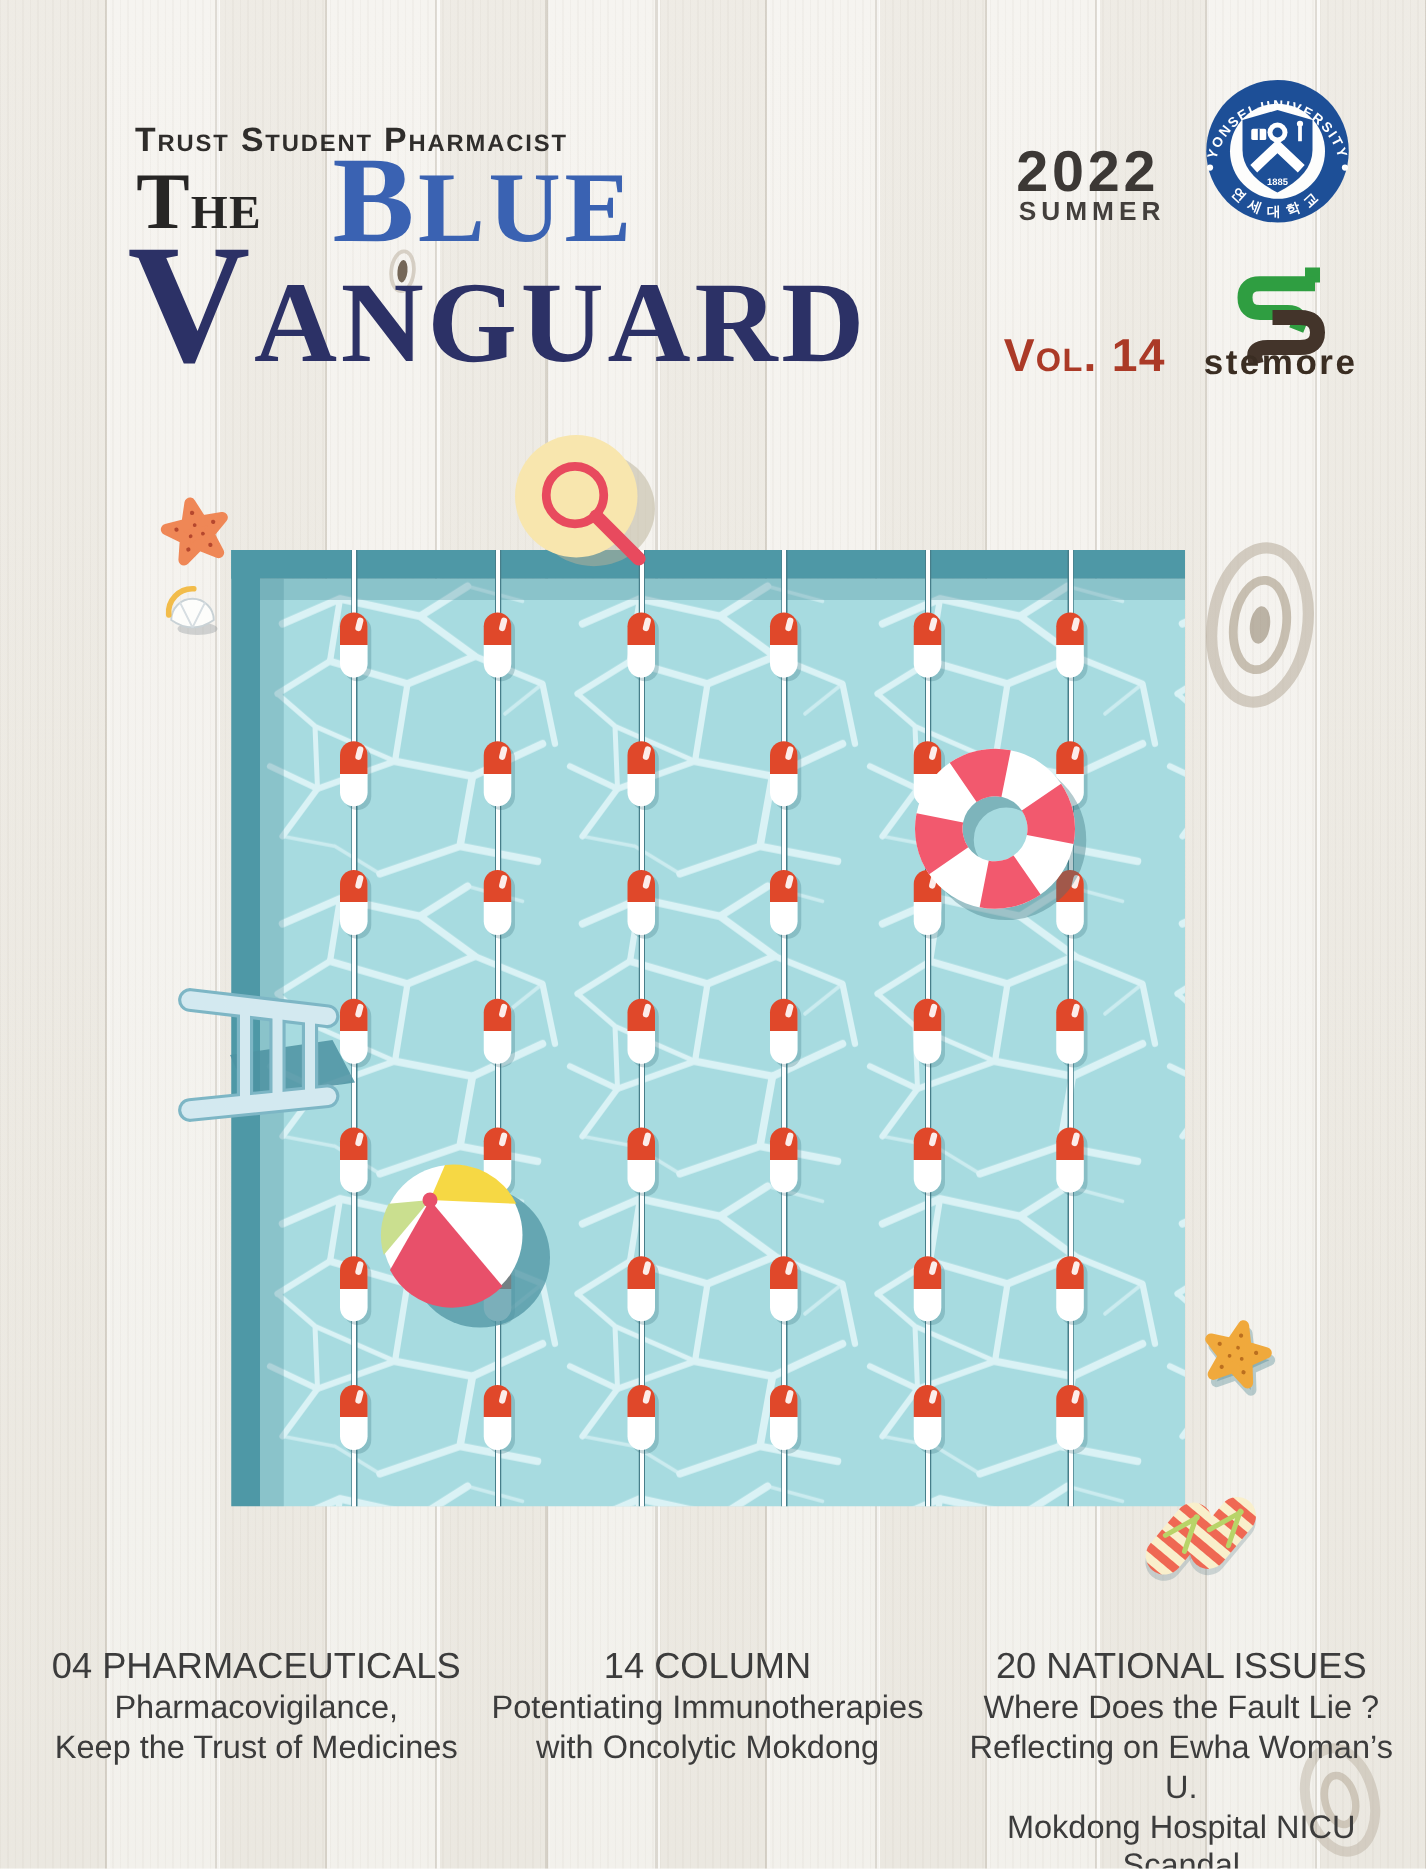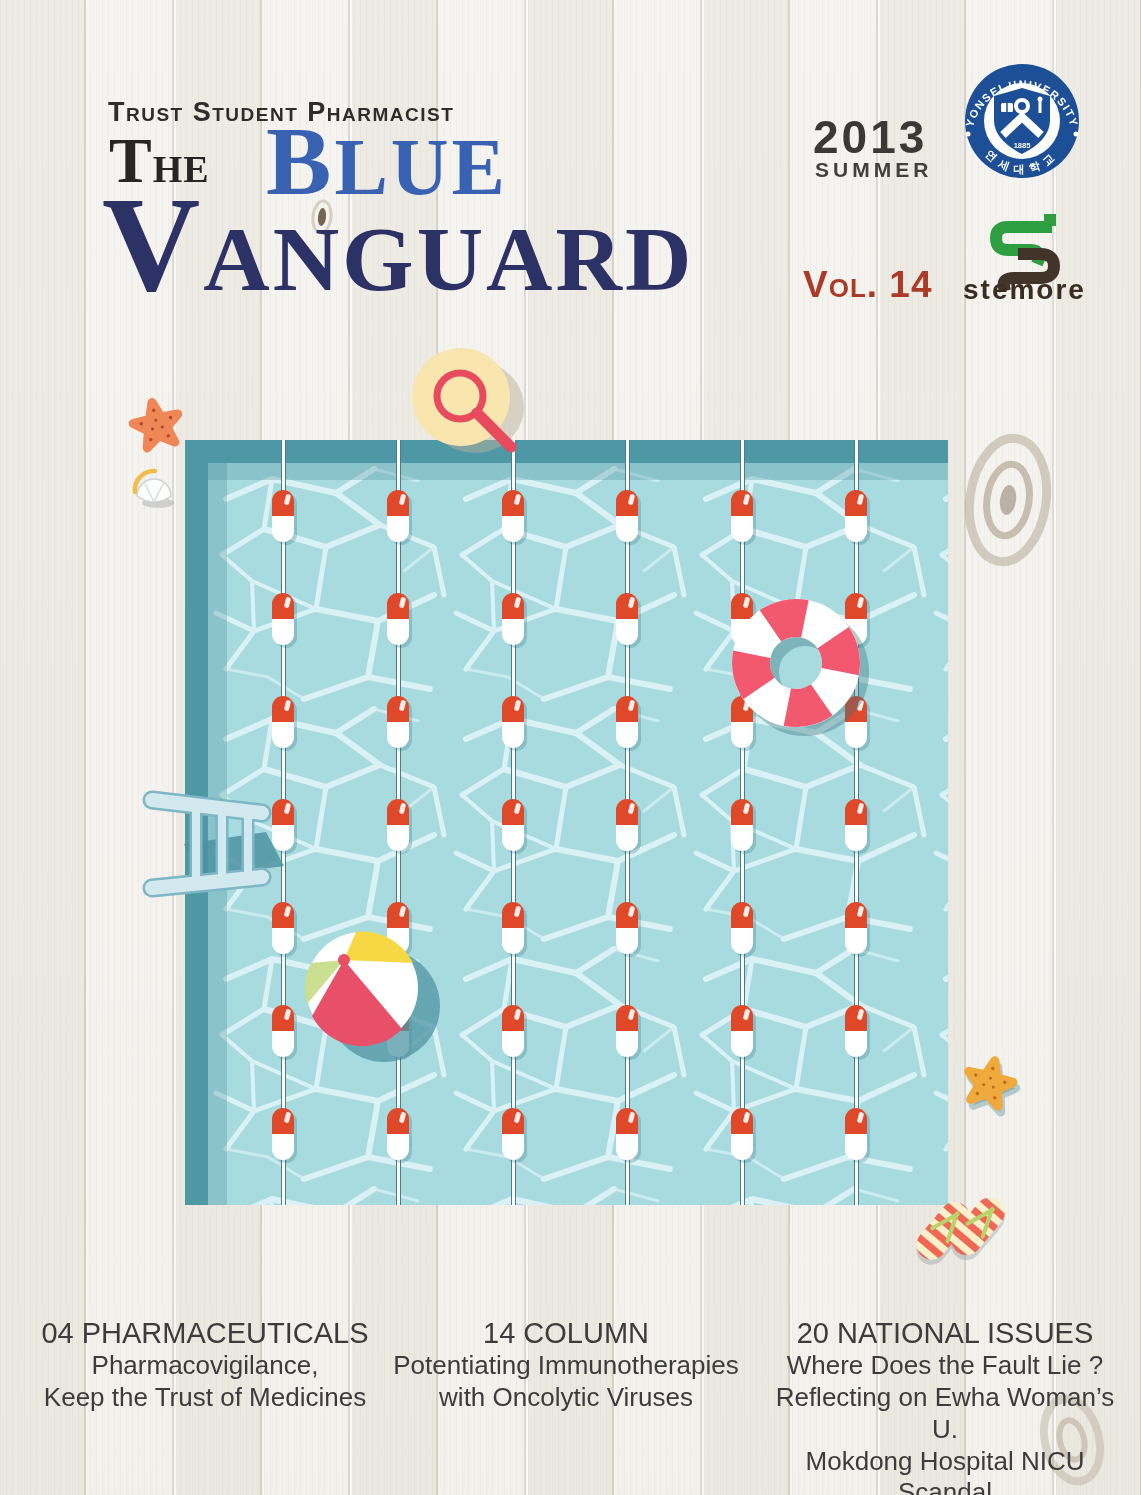--- a/index.html
+++ b/index.html
@@ -83,21 +83,21 @@
         <ellipse rx="9" ry="16" stroke="#b9ae9c" stroke-width="3" opacity="0.6"></ellipse>
       </g>
     </g>
   </svg>
 
   <div class="kicker">Trust Student Pharmacist</div>
   <div class="mast t-the"><span class="cap">T</span><span class="rest">HE</span></div>
   <div class="mast t-blue"><span class="cap">B</span><span class="rest">LUE</span></div>
   <div class="mast t-van"><span class="cap">V</span><span class="rest">ANGUARD</span></div>
 
-  <div class="issue-year">2013</div>
+  <div class="issue-year">2022</div>
   <div class="issue-season">SUMMER</div>
   <div class="issue-vol">Vol. 14</div>
 
   <svg class="abs" style="left:958px;top:58px;z-index:6" width="128" height="128">
     <defs>
       <path id="arcTop" d="M 14,80 A 50,50 0 1 1 114,80"></path>
       <path id="arcBot" d="M 21,85 A 46,46 0 0 0 107,85"></path>
     </defs>
     <circle cx="64" cy="63" r="57" fill="#1d4f97"></circle>
     <circle cx="64" cy="63" r="38" fill="#fdfdfc"></circle>
@@ -304,21 +304,21 @@
   </svg>
 
   <div class="article art-1">
     <div class="a-head">04 PHARMACEUTICALS</div>
     <div class="a-line">Pharmacovigilance,</div>
     <div class="a-line">Keep the Trust of Medicines</div>
   </div>
   <div class="article art-2">
     <div class="a-head">14 COLUMN</div>
     <div class="a-line">Potentiating Immunotherapies</div>
-    <div class="a-line">with Oncolytic Viruses</div>
+    <div class="a-line">with Oncolytic Mokdong</div>
   </div>
   <div class="article art-3">
     <div class="a-head">20 NATIONAL ISSUES</div>
     <div class="a-line">Where Does the Fault Lie ?</div>
     <div class="a-line">Reflecting on Ewha Woman’s U.</div>
     <div class="a-line">Mokdong Hospital NICU Scandal</div>
   </div>
 
 </div>
 

